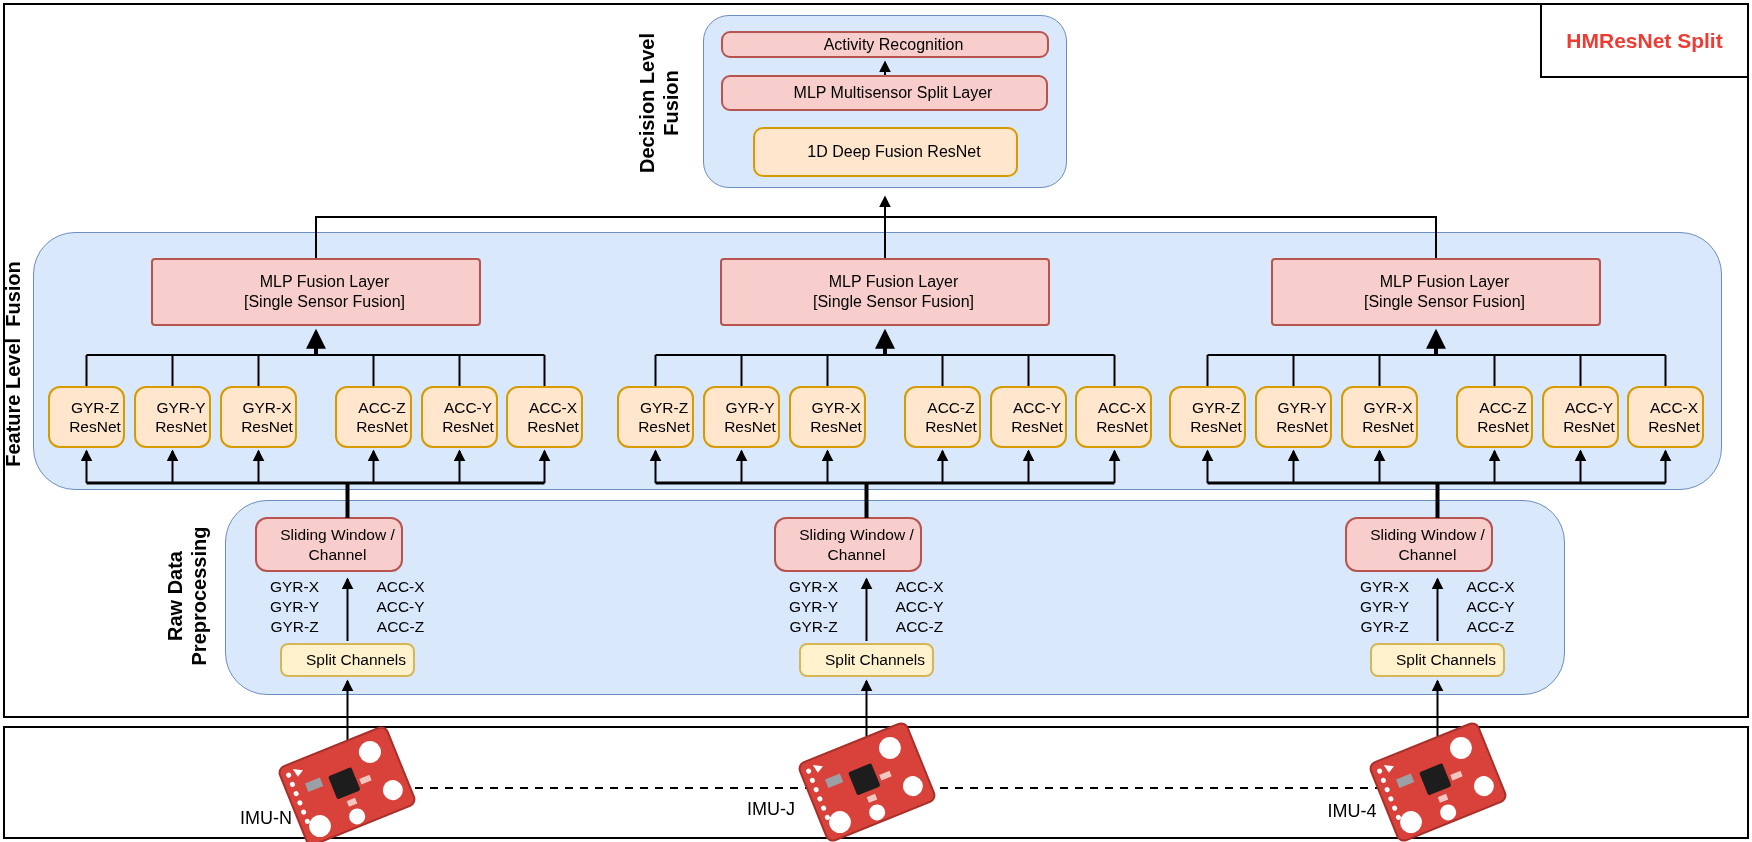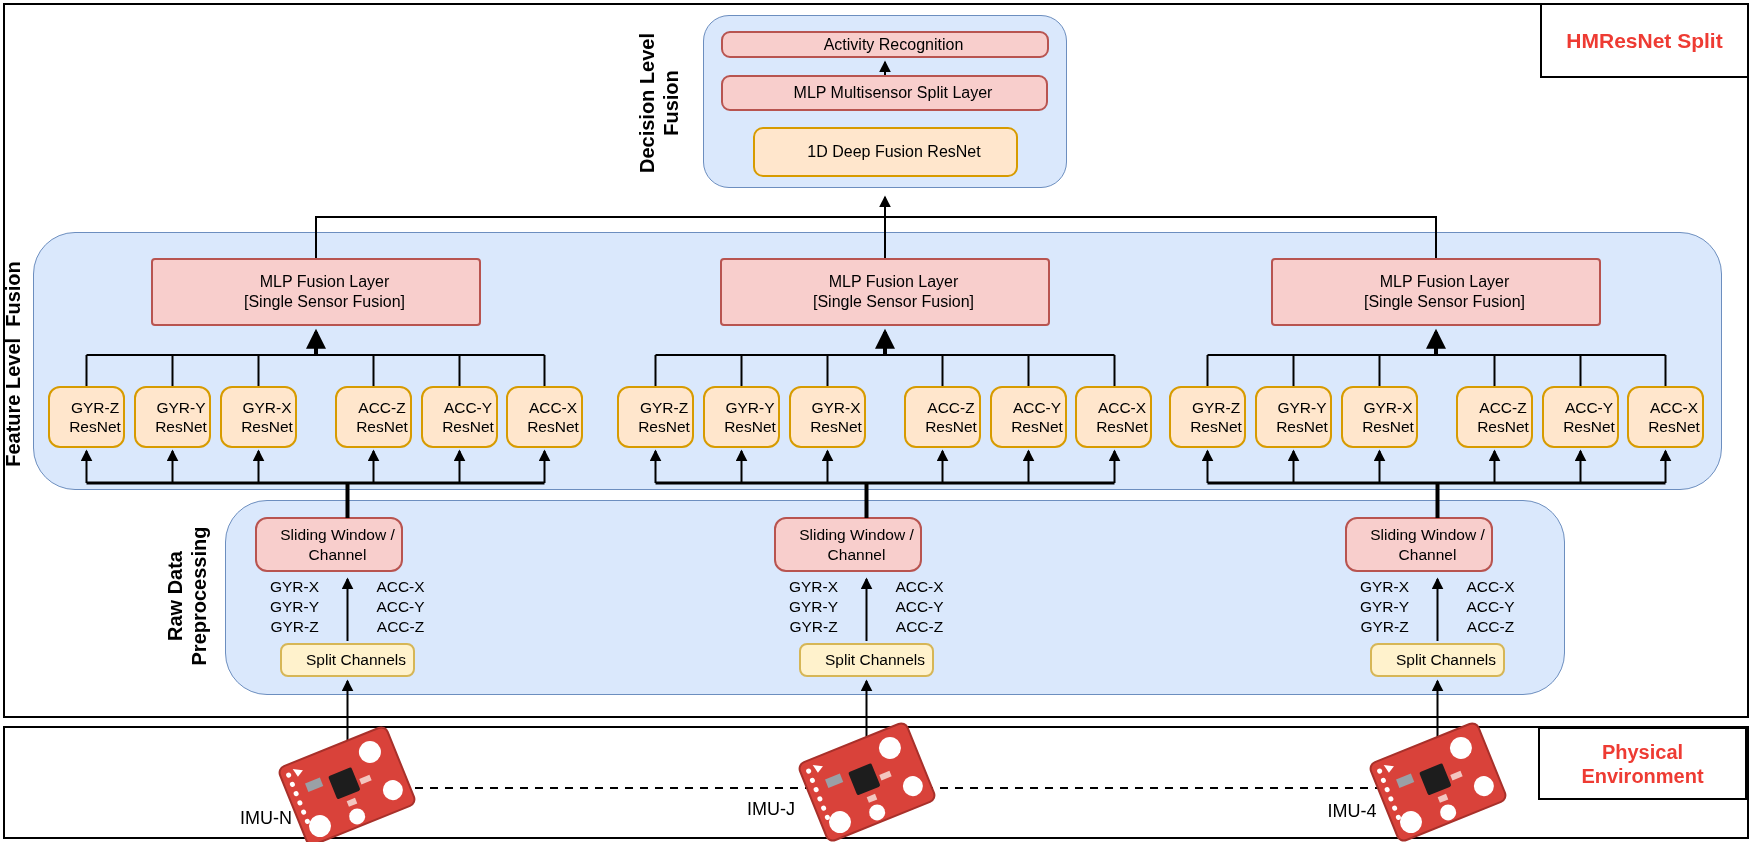--- a/index.html
+++ b/index.html
@@ -45,24 +45,20 @@
 </style>
 </head>
 <body>
 
 <div class="canvas">
 
   <div class="region" style="left:3px;top:3px;width:1746px;height:715px;"></div>
   <div class="region" style="left:3px;top:726px;width:1746px;height:113px;"></div>
   <div class="titlebox" style="left:1540px;top:3px;width:209px;height:75px;">
     <span>HMResNet Split</span>
-  </div>
-  <div class="titlebox" style="left:1538px;top:727px;width:209px;height:73px;font-size:20px;">
-    <span>Physical
-Environment</span>
   </div>
 
   <div class="container" style="left:703px;top:15px;width:364px;height:173px;border-radius:26px;"></div>
   <div class="vlabel" style="left:575px;top:77px;width:170px;height:52px;">Decision Level
 Fusion</div>
   <div class="box pink" style="left:721px;top:31px;width:328px;height:27px;">Activity Recognition</div>
   <div class="box pink" style="left:721px;top:75px;width:327px;height:36px;">MLP Multisensor Split Layer</div>
   <div class="box orange" style="left:753px;top:127px;width:265px;height:50px;">1D Deep Fusion ResNet</div>
 
   <div class="container" style="left:33px;top:232px;width:1689px;height:258px;border-radius:42px;"></div>

